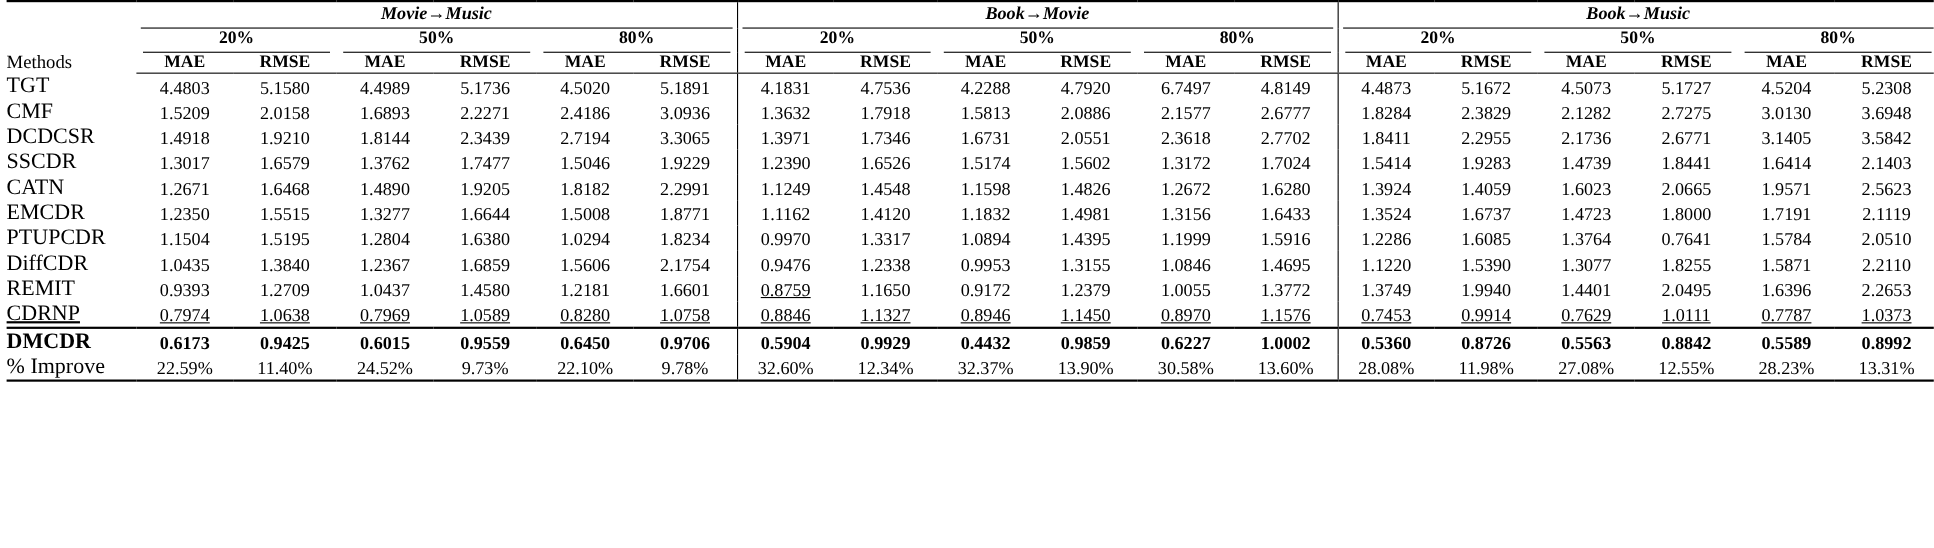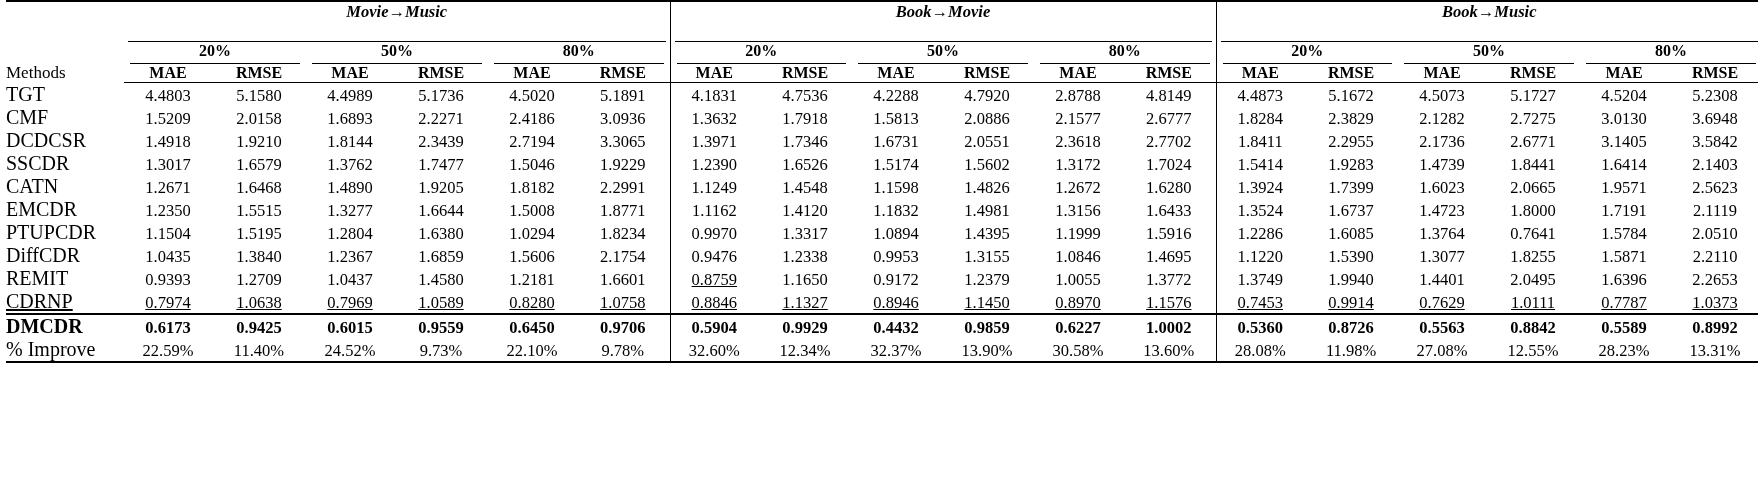--- a/index.html
+++ b/index.html
@@ -46,21 +46,21 @@
   .grp-title {
     text-align: center;
     font-style: italic;
     font-weight: bold;
     font-size: 16.5px;
     padding-bottom: 2px;
   }
   .grp-title .inner {
     display: block;
     border-bottom: 1.05px solid #000;
-    padding-bottom: 19px;
+    padding-bottom: 3px;
     margin: 0 4px;
   }
   .pct {
     text-align: center;
     font-weight: bold;
     font-size: 16px;
     padding-bottom: 2px;
     padding-top: 5px;
   }
   .pct .inner {
@@ -189,21 +189,21 @@
           <td class="num">4.4803</td>
           <td class="num">5.1580</td>
           <td class="num">4.4989</td>
           <td class="num">5.1736</td>
           <td class="num">4.5020</td>
           <td class="num">5.1891</td>
           <td class="num sep-left">4.1831</td>
           <td class="num">4.7536</td>
           <td class="num">4.2288</td>
           <td class="num">4.7920</td>
-          <td class="num">2.8788</td>
+          <td class="num">6.7497</td>
           <td class="num">4.8149</td>
           <td class="num sep-left">4.4873</td>
           <td class="num">5.1672</td>
           <td class="num">4.5073</td>
           <td class="num">5.1727</td>
           <td class="num">4.5204</td>
           <td class="num">5.2308</td>
         </tr>
         <tr>
           <td class="rowlabel">CMF</td>
@@ -276,21 +276,21 @@
           <td class="num">1.9205</td>
           <td class="num">1.8182</td>
           <td class="num">2.2991</td>
           <td class="num sep-left">1.1249</td>
           <td class="num">1.4548</td>
           <td class="num">1.1598</td>
           <td class="num">1.4826</td>
           <td class="num">1.2672</td>
           <td class="num">1.6280</td>
           <td class="num sep-left">1.3924</td>
-          <td class="num">1.7399</td>
+          <td class="num">1.4059</td>
           <td class="num">1.6023</td>
           <td class="num">2.0665</td>
           <td class="num">1.9571</td>
           <td class="num">2.5623</td>
         </tr>
         <tr>
           <td class="rowlabel">EMCDR</td>
           <td class="num">1.2350</td>
           <td class="num">1.5515</td>
           <td class="num">1.3277</td>

